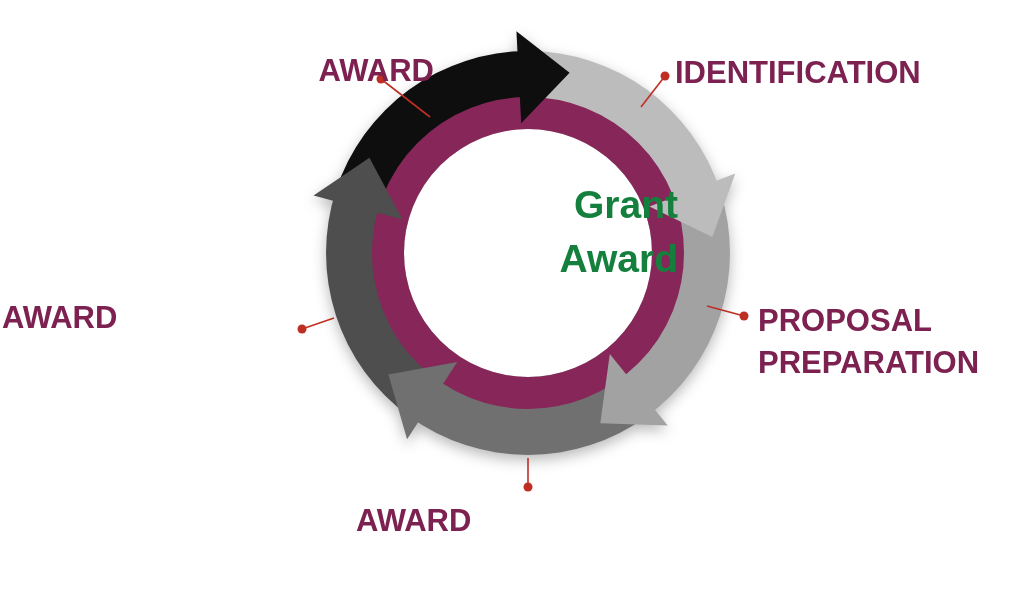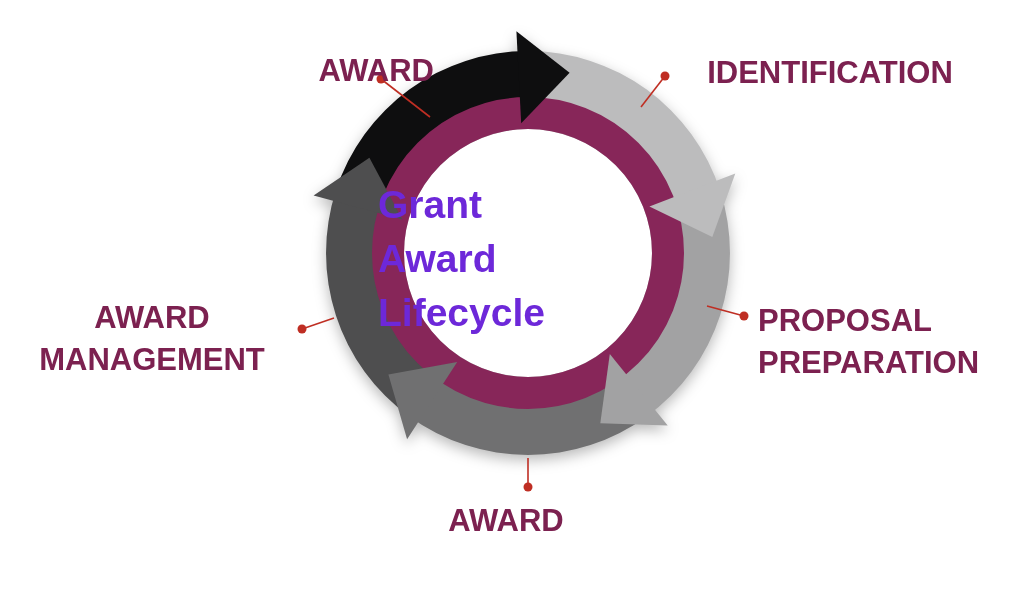--- a/index.html
+++ b/index.html
@@ -16,37 +16,36 @@
     left: 0; top: 0;
     width: 1024px; height: 611px;
   }
   .wheel-group { filter: drop-shadow(0px 5px 7px rgba(0,0,0,0.28)); }
   .stage-label {
     position: absolute;
     font-weight: 700;
     font-size: 31px;
     line-height: 42px;
     color: #7c2150;
-    text-align: center;
     white-space: nowrap;
   }
   .stage-label span { display: block; }
   .label-identification { left: 675px; top: 52px;  width: 310px; }
   .label-proposal       { left: 758px; top: 300px; width: 280px; text-align: left; }
   .label-setup          { left: 356px; top: 500px; width: 300px; }
   .label-management     { left: 2px;   top: 297px; width: 300px; }
   .label-closeout       { left: 134px; top: 50px;  width: 300px; text-align: right; }
   .center-title {
     position: absolute;
     left: 378px; top: 178px; width: 300px;
-    text-align: left;
+    text-align: right;
     font-weight: 700;
     font-size: 39px;
     line-height: 54px;
-    color: #6d28d9;
+    color: #15803d;
   }
   .center-title span { display: block; }
 </style>
 </head>
 <body>
 
 <div id="stage">
 
   <svg id="wheel-svg" viewBox="0 0 1024 611">
     <g class="wheel-group">
@@ -93,26 +92,24 @@
     <span>PROPOSAL</span>
     <span>PREPARATION</span>
   </div>
 
   <div class="stage-label label-setup">
     <span>AWARD</span>
   </div>
 
   <div class="stage-label label-management">
     <span>AWARD</span>
-    <span>MANAGEMENT</span>
   </div>
 
   <div class="stage-label label-closeout">
     <span>AWARD</span>
   </div>
 
   <div class="center-title">
     <span>Grant</span>
     <span>Award</span>
-    <span>Lifecycle</span>
   </div>
 
 </div>
 
 </body></html>

